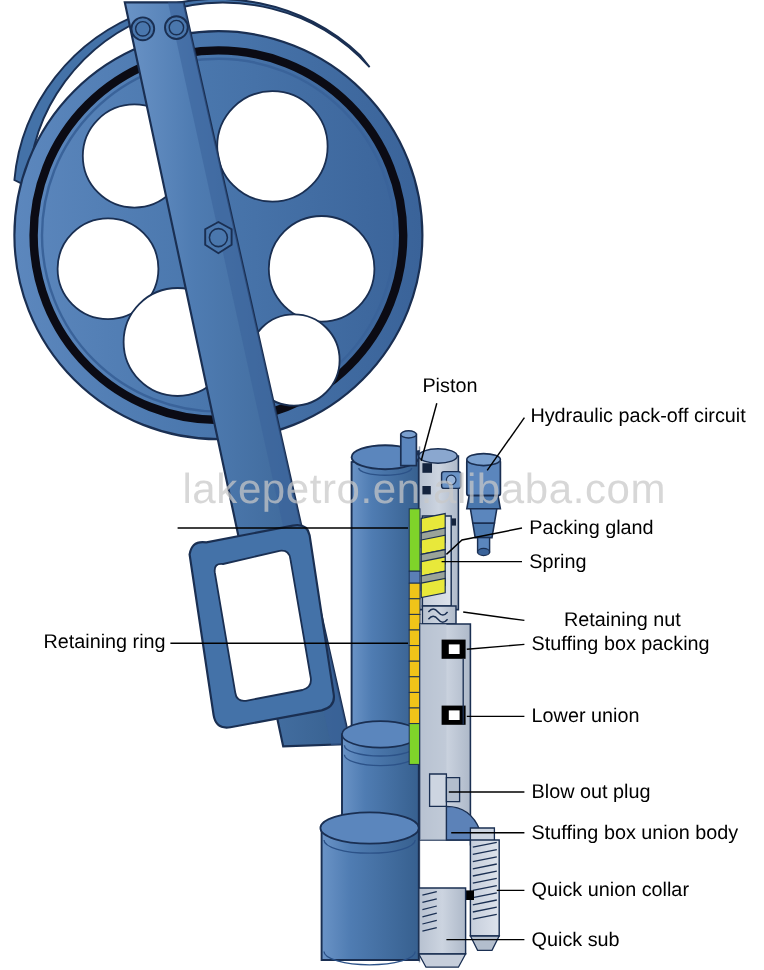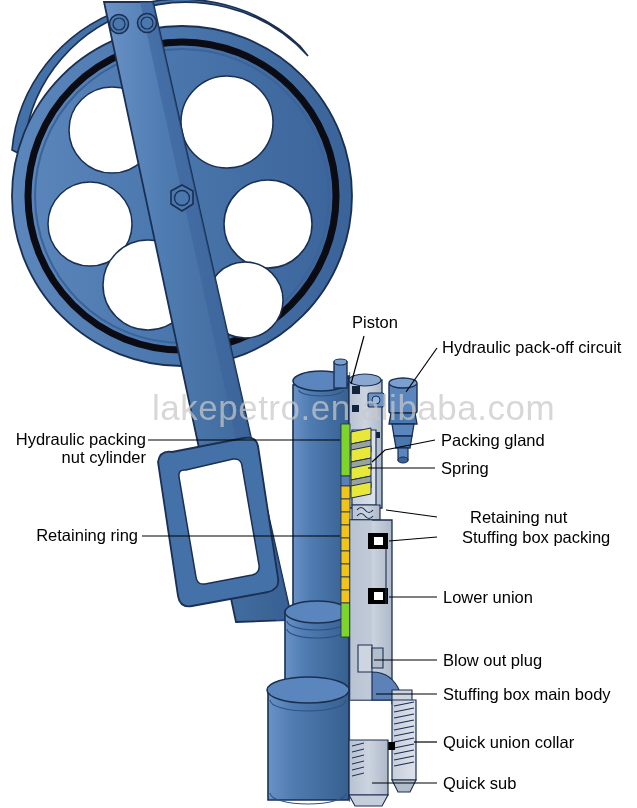--- a/index.html
+++ b/index.html
@@ -237,44 +237,40 @@
       <path d="M 437,694 L 376,694"></path>
 
       <path d="M 437,742 L 414,742"></path>
 
       <path d="M 437,783 L 372,783"></path>
     </g>
   </svg>
 
   <div class="wm" style="left:152px; top:388px;">lakepetro.en.alibaba.com</div>
 
-  <div class="lbl r" style="left:0px; top:430px; width:146px;">
-    <div>Hydraulic packing</div>
-    <div>nut cylinder</div>
-  </div>
 
   <div class="lbl r" style="left:0px; top:526px; width:138px;">
     <div>Retaining ring</div>
   </div>
 
   <div class="lbl" style="left:352px; top:313px;">Piston</div>
 
   <div class="lbl" style="left:442px; top:338px;text-align:center;">Hydraulic pack-off circuit</div>
 
   <div class="lbl" style="left:441px; top:431px;">Packing gland</div>
 
   <div class="lbl" style="left:441px; top:459px;">Spring</div>
 
   <div class="lbl" style="left:470px; top:508px;">Retaining nut</div>
 
-  <div class="lbl" style="left:462px; top:528px;">Stuffing box packing</div>
+  <div class="lbl" style="left:443px; top:528px;">Stuffing box packing</div>
 
   <div class="lbl" style="left:443px; top:588px;">Lower union</div>
 
   <div class="lbl" style="left:443px; top:651px;">Blow out plug</div>
 
-  <div class="lbl" style="left:443px; top:685px;">Stuffing box main body</div>
+  <div class="lbl" style="left:443px; top:685px;">Stuffing box union body</div>
 
   <div class="lbl" style="left:443px; top:733px;">Quick union collar</div>
 
   <div class="lbl" style="left:443px; top:774px;">Quick sub</div>
 
 </div>
 
 </body></html>

